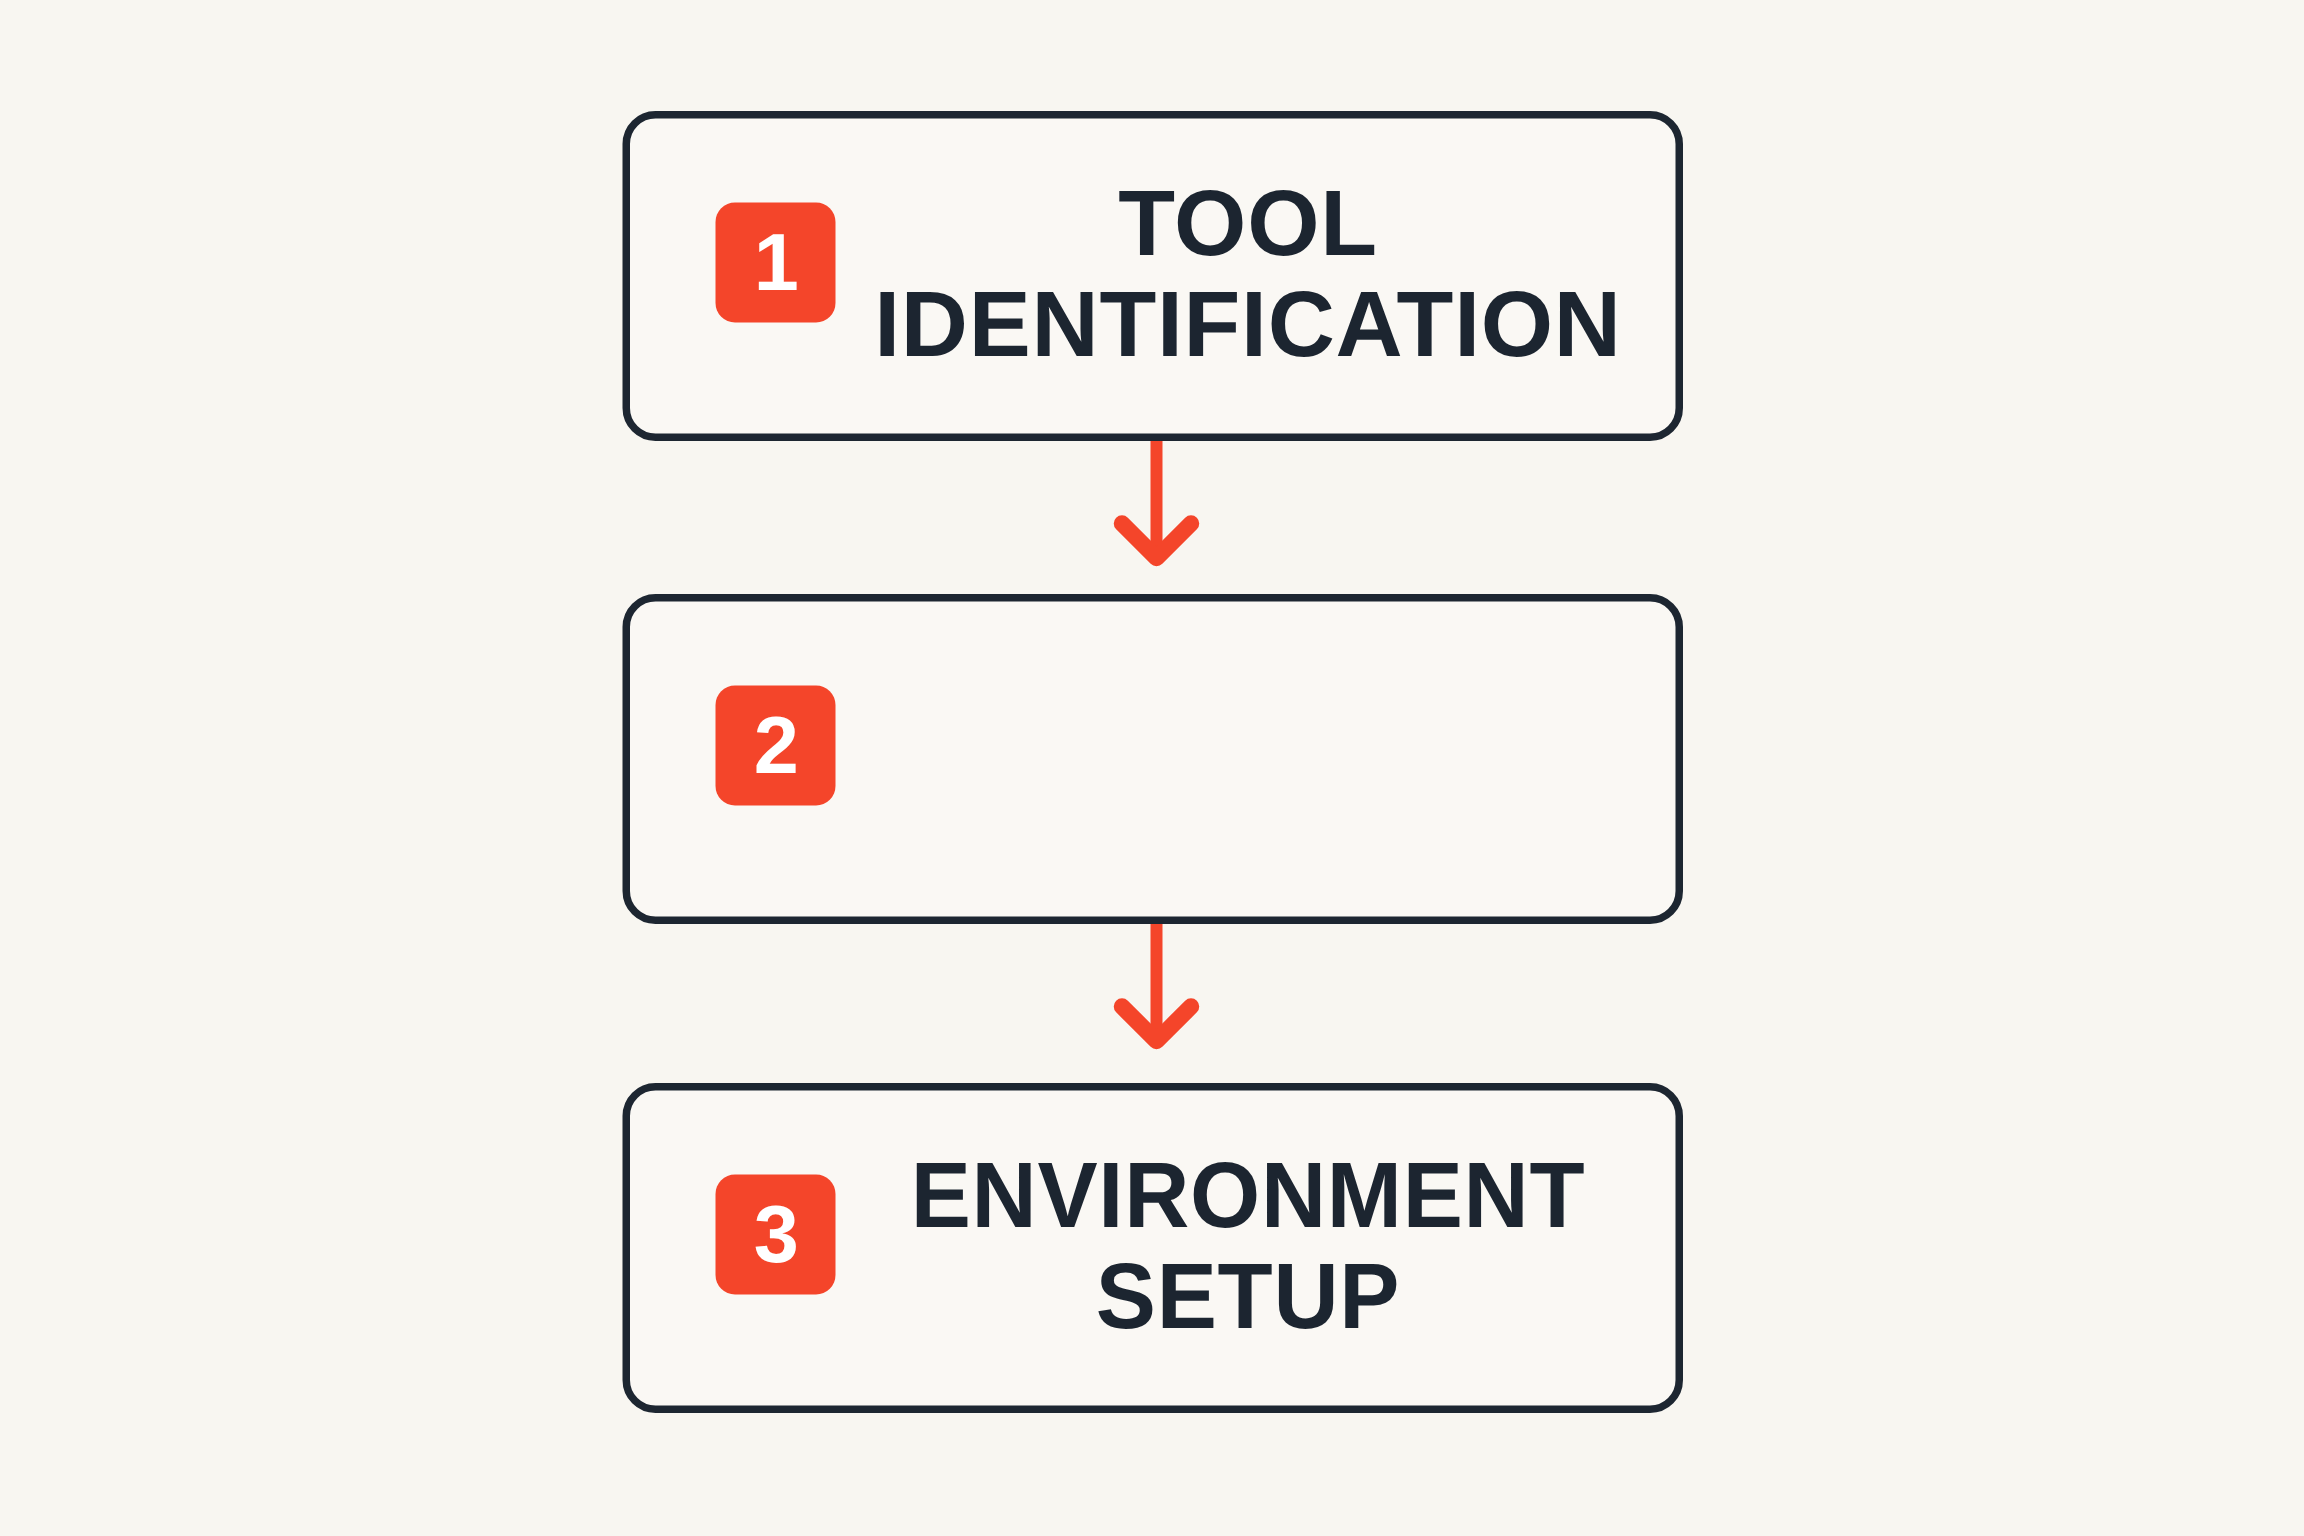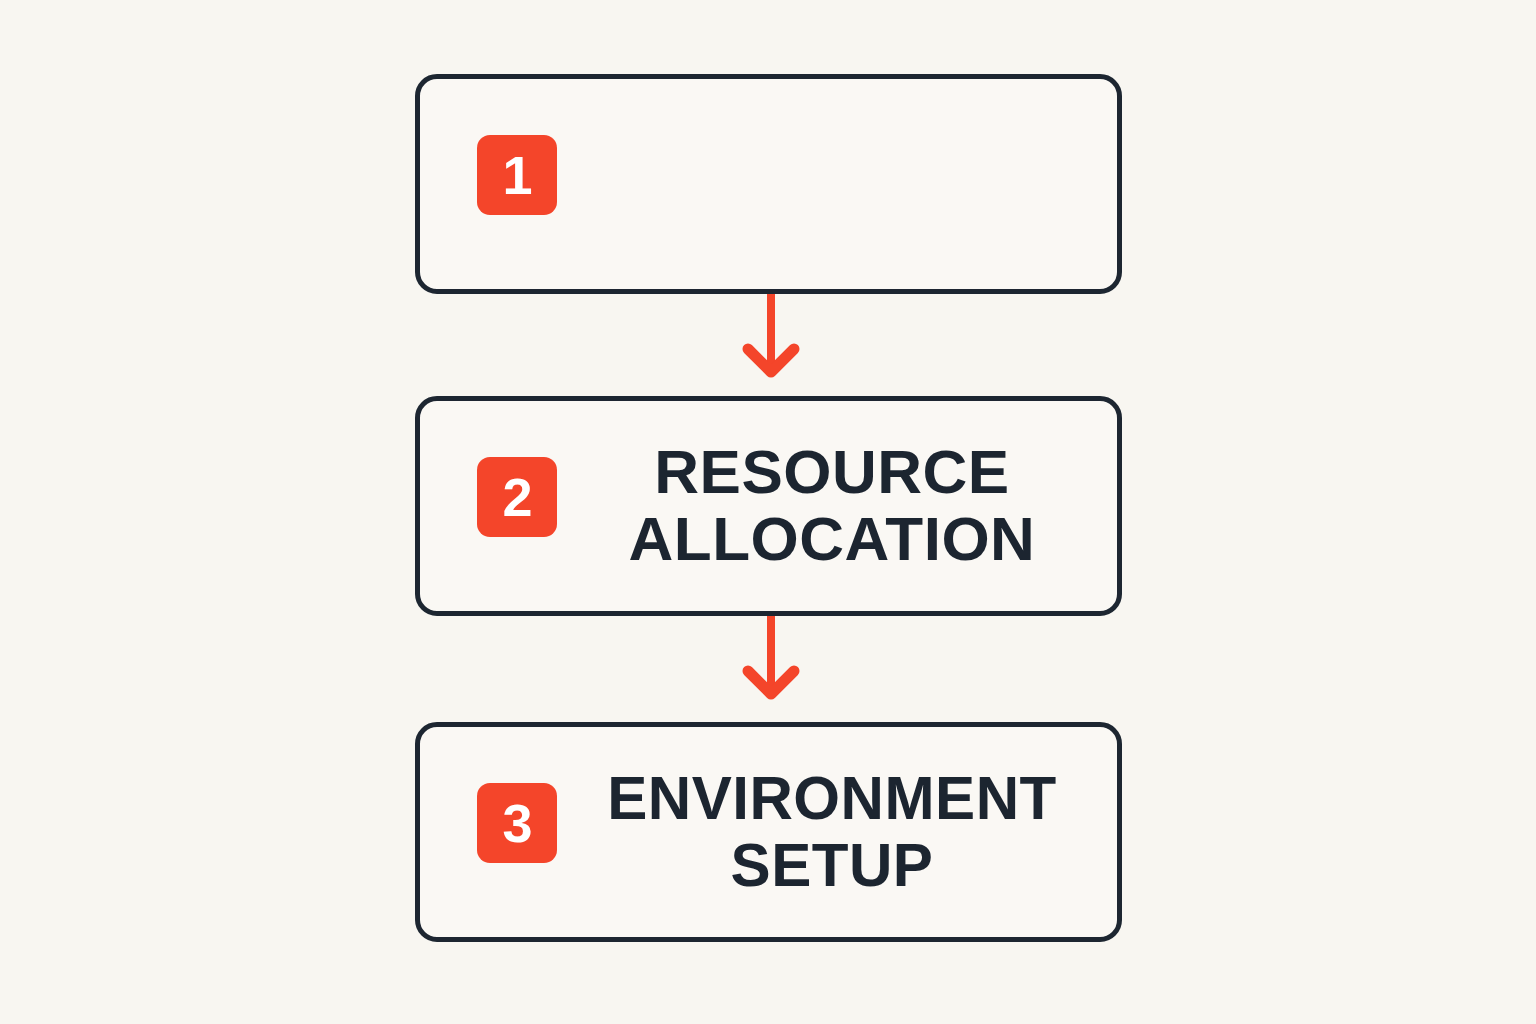--- a/index.html
+++ b/index.html
@@ -92,33 +92,33 @@
 
   .connector svg { display: block; }
 </style>
 </head>
 <body>
 
 <div id="flow-canvas">
 
   <div class="step-box step-1">
     <div class="badge">1</div>
+    <div class="step-label">TOOL
+IDENTIFICATION</div>
   </div>
 
   <div class="connector connector-1">
     <svg width="70" height="100" viewBox="0 0 70 100" xmlns="http://www.w3.org/2000/svg">
       <line x1="35" y1="2" x2="35" y2="74" stroke="#f4452a" stroke-width="8" stroke-linecap="butt"></line>
       <polyline points="12,57 35,80 58,57" fill="none" stroke="#f4452a" stroke-width="11" stroke-linecap="round" stroke-linejoin="round"></polyline>
     </svg>
   </div>
 
   <div class="step-box step-2">
     <div class="badge">2</div>
-    <div class="step-label">RESOURCE
-ALLOCATION</div>
   </div>
 
   <div class="connector connector-2">
     <svg width="70" height="100" viewBox="0 0 70 100" xmlns="http://www.w3.org/2000/svg">
       <line x1="35" y1="2" x2="35" y2="74" stroke="#f4452a" stroke-width="8" stroke-linecap="butt"></line>
       <polyline points="12,57 35,80 58,57" fill="none" stroke="#f4452a" stroke-width="11" stroke-linecap="round" stroke-linejoin="round"></polyline>
     </svg>
   </div>
 
   <div class="step-box step-3">

